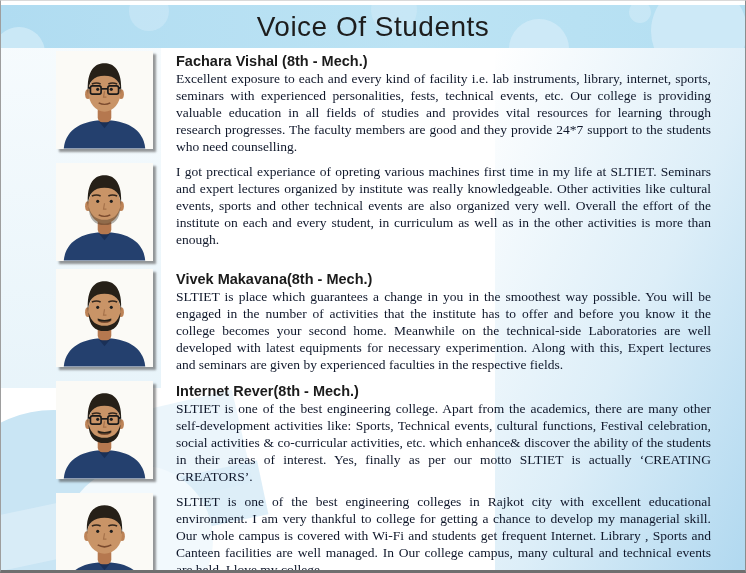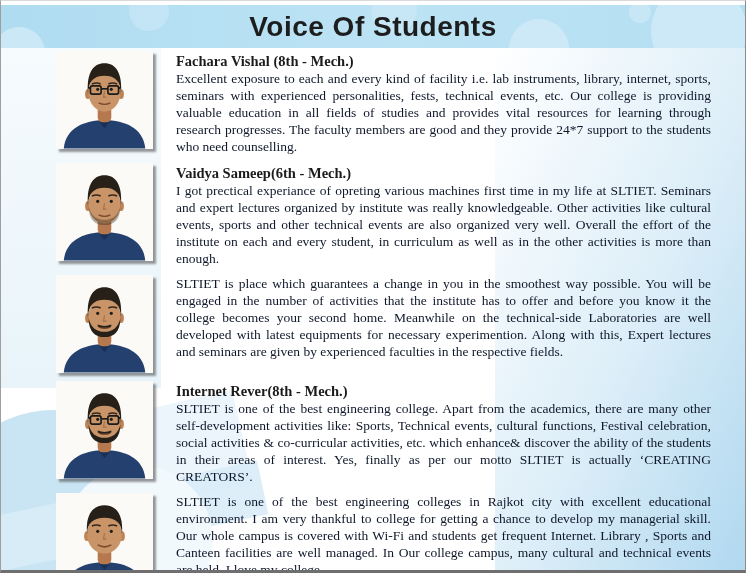--- a/index.html
+++ b/index.html
@@ -41,38 +41,38 @@
   .bubble{position:absolute;border-radius:50%;background:#cfeaf7;}
   .b1{left:-8px;top:22px;width:52px;height:52px;opacity:.85;}
   .b2{left:128px;top:-14px;width:40px;height:40px;opacity:.55;}
   .b3{left:370px;top:-18px;width:46px;height:46px;opacity:.6;}
   .b4{left:508px;top:14px;width:60px;height:60px;opacity:.9;}
   .b5{left:650px;top:-22px;width:96px;height:96px;opacity:.9;}
   .b6{left:628px;top:-4px;width:22px;height:22px;opacity:.7;}
   .title{
     position:relative;margin:0;
     font-family:"Liberation Sans", sans-serif;
-    font-size:28px;font-weight:700;color:#1d1d1d;letter-spacing:.5px;
+    font-size:28px;font-weight:400;color:#1d1d1d;letter-spacing:.5px;
   }
 
   
   .rows{position:absolute;top:50px;left:55px;right:34px;z-index:2;}
   .row{display:flex;align-items:flex-start;margin-bottom:8px;}
   .photo{
     flex:none;width:97px;height:98px;
     background:#fbfaf6;
     box-shadow:3px 3px 2px rgba(70,70,70,.55);
     overflow:hidden;
   }
   .photo svg{display:block;width:100%;height:100%;}
   .content{margin-left:23px;width:537px;}
   .sname{
     margin:1px 0 0 0;
     font-size:14.5px;font-weight:700;color:#1b1b1b;line-height:18px;
-    font-family:Liberation Serif, serif;
+    font-family:Liberation Sans, sans-serif;
   }
   .stext{
     margin:0;
     font-size:13.5px;line-height:17px;color:#0f172a;
     text-align:justify;
     font-family:Liberation Serif, serif;
   }
 
   
   .feat-glasses,.feat-beard,.feat-stubble{display:none;}
@@ -170,21 +170,20 @@
           <g class="feat-beard" fill="#262018">
             <path d="M33.5,44 C34,58 40,63.5 50,63.5 C60,63.5 66,58 66.5,44 C64,54 58,58 50,58 C42,58 36,54 33.5,44 Z"></path>
             <path d="M43,50.5 Q50,53.5 57,50.5 L57,52.5 Q50,55 43,52.5 Z"></path>
           </g>
           <g class="feat-stubble" fill="#262018" opacity="0.35">
             <path d="M33.5,44 C34,58 40,63.5 50,63.5 C60,63.5 66,58 66.5,44 C64,54 58,58 50,58 C42,58 36,54 33.5,44 Z"></path>
           </g>
         </svg>
       </div>
       <div class="content">
-        <h2 class="sname">Vaidya Sameep(6th - Mech.)</h2>
         <p class="stext">I got prectical experiance of opreting various machines first time in my life at SLTIET. Seminars and expert lectures organized by institute was really knowledgeable. Other activities like cultural events, sports and other technical events are also organized very well. Overall the effort of the institute on each and every student, in curriculum as well as in the other activities is more than enough.</p>
       </div>
     </section>
 
     <section class="row">
       <div class="photo beard">
         <svg viewBox="0 0 100 100" xmlns="http://www.w3.org/2000/svg">
           <rect width="100" height="100" fill="#fbfaf6"></rect>
           <path d="M8,100 C10,79 29,71 50,71 C71,71 90,79 92,100 Z" fill="#24406e"></path>
           <path d="M44,72 L50,79 L56,72 L53,70 L47,70 Z" fill="#1a3057"></path>
@@ -209,20 +208,21 @@
           <g class="feat-beard" fill="#262018">
             <path d="M33.5,44 C34,58 40,63.5 50,63.5 C60,63.5 66,58 66.5,44 C64,54 58,58 50,58 C42,58 36,54 33.5,44 Z"></path>
             <path d="M43,50.5 Q50,53.5 57,50.5 L57,52.5 Q50,55 43,52.5 Z"></path>
           </g>
           <g class="feat-stubble" fill="#262018" opacity="0.35">
             <path d="M33.5,44 C34,58 40,63.5 50,63.5 C60,63.5 66,58 66.5,44 C64,54 58,58 50,58 C42,58 36,54 33.5,44 Z"></path>
           </g>
         </svg>
       </div>
       <div class="content">
+        <h2 class="sname">Vivek Makavana(8th - Mech.)</h2>
         <p class="stext">SLTIET is place which guarantees a change in you in the smoothest way possible. You will be engaged in the number of activities that the institute has to offer and before you know it the college becomes your second home. Meanwhile on the technical-side Laboratories are well developed with latest equipments for necessary experimention. Along with this, Expert lectures and seminars are given by experienced faculties in the respective fields.</p>
       </div>
     </section>
 
     <section class="row">
       <div class="photo glasses beard">
         <svg viewBox="0 0 100 100" xmlns="http://www.w3.org/2000/svg">
           <rect width="100" height="100" fill="#fbfaf6"></rect>
           <path d="M8,100 C10,79 29,71 50,71 C71,71 90,79 92,100 Z" fill="#24406e"></path>
           <path d="M44,72 L50,79 L56,72 L53,70 L47,70 Z" fill="#1a3057"></path>

